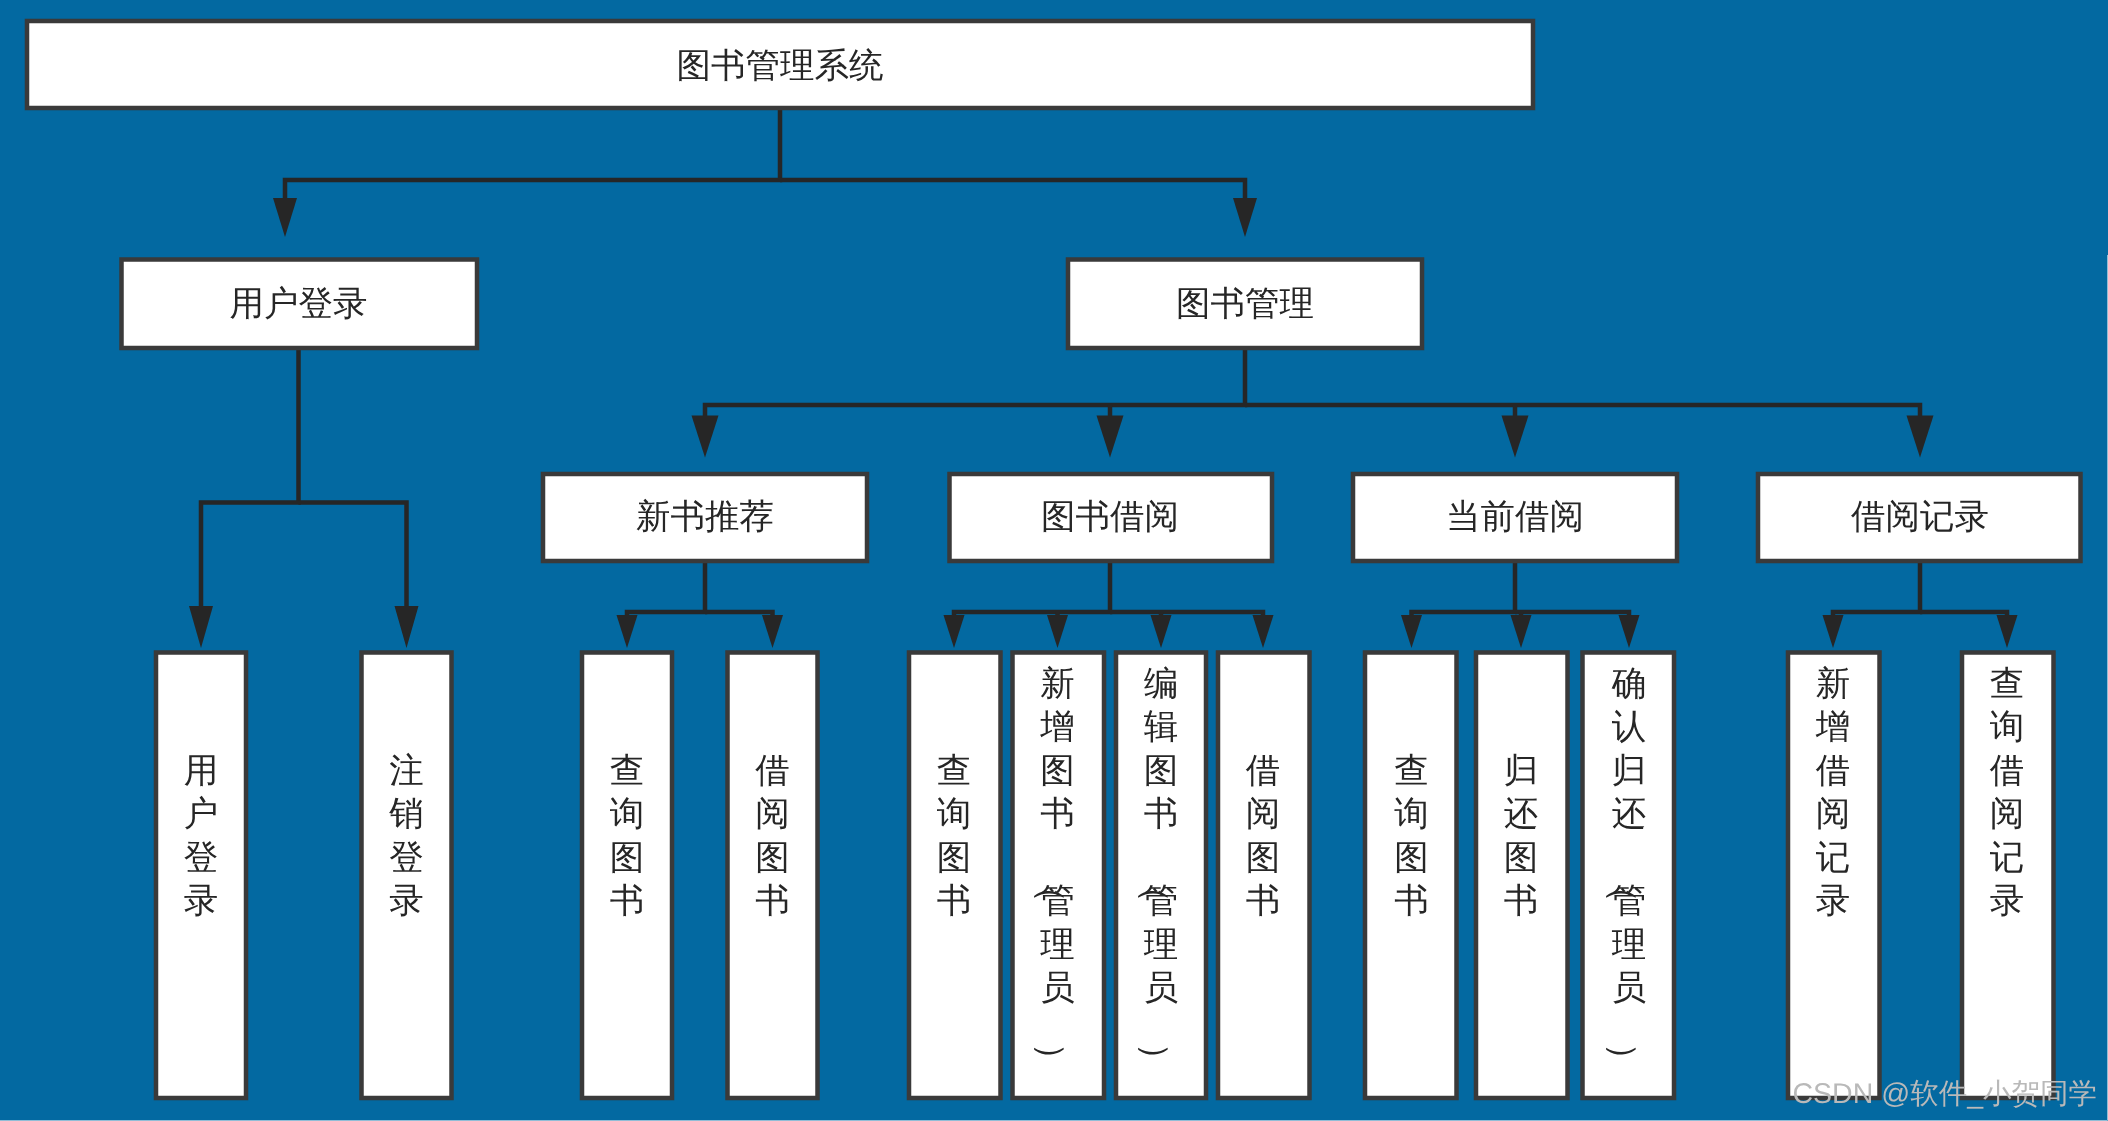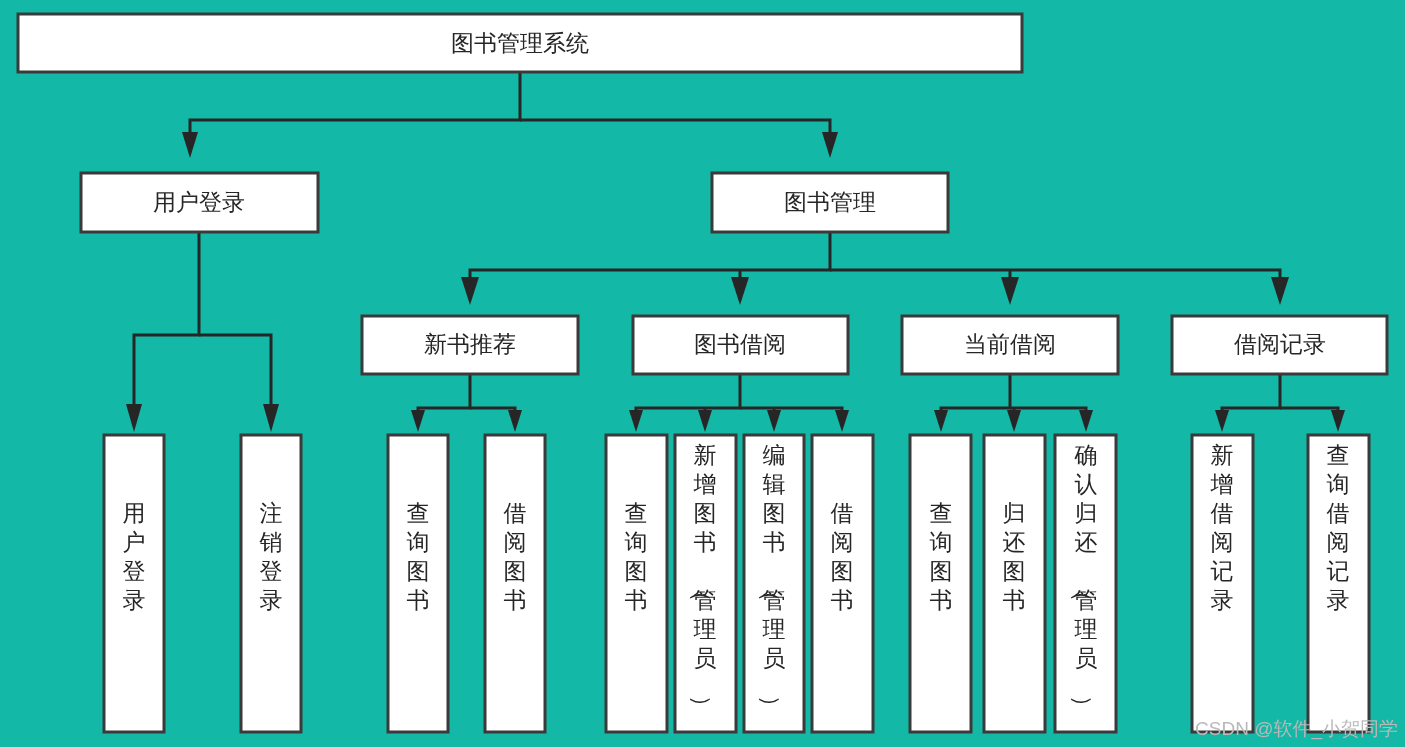--- a/index.html
+++ b/index.html
@@ -10,21 +10,21 @@
   body {
     width: 1405px;
     height: 747px;
     font-family: "Liberation Sans", "DejaVu Sans", sans-serif;
     overflow: hidden;
   }
   #diagram-root {
     position: relative;
     width: 1405px;
     height: 747px;
-    background: #14b8a6;
+    background: #0369a1;
   }
   svg.diagram-svg {
     position: absolute;
     top: 0;
     left: 0;
     width: 1405px;
     height: 747px;
   }
   .node-box {
     fill: #ffffff;

